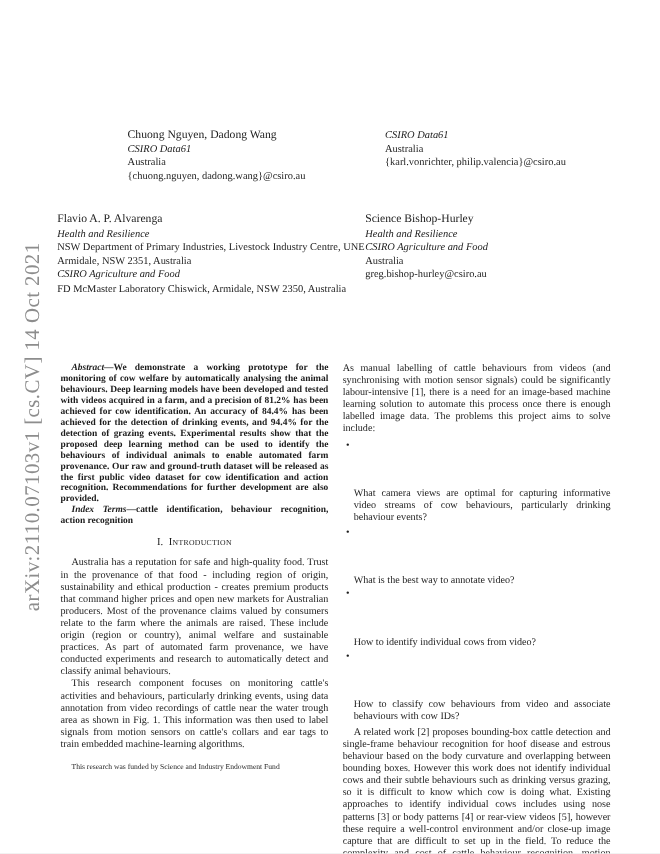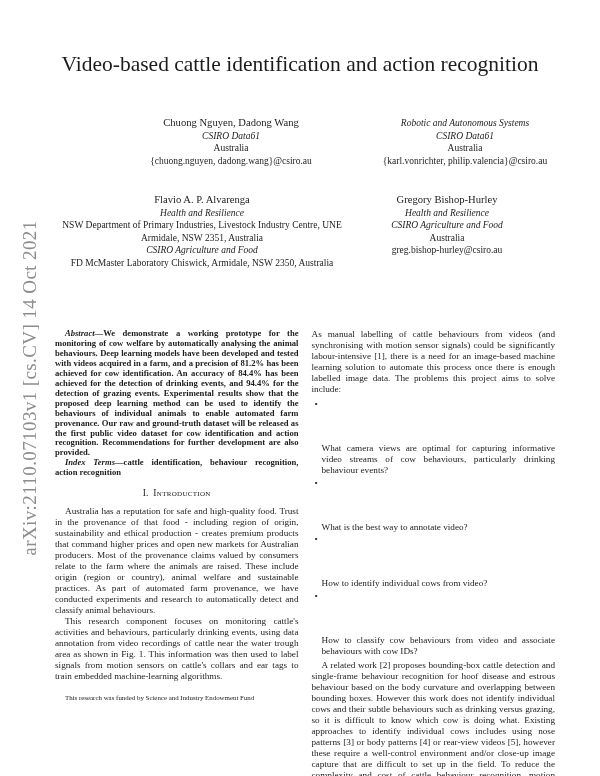--- a/index.html
+++ b/index.html
@@ -13,21 +13,21 @@
     position:absolute;left:30px;top:388px;
     transform:translate(-50%,-50%) rotate(-90deg);
     white-space:nowrap;font-size:19px;letter-spacing:0.4px;color:#8d8d8d;
   }
   
   .title{
     position:absolute;top:49px;left:60px;width:480px;
     text-align:center;font-size:21.5px;line-height:31px;font-weight:normal;margin:0;
   }
   
-  .author{position:absolute;text-align:center;font-size:9.5px;line-height:12.6px;}
+  .author{position:absolute;font-size:9.5px;line-height:12.6px;}
   .author .names{font-size:10.6px;}
   .it{font-style:italic;}
   .auth-1{top:117px;left:116px;width:230px;}
   .auth-2{top:117px;left:350px;width:230px;}
   .auth-3{top:194px;left:52px;width:300px;}
   .auth-4{top:194px;left:332px;width:230px;}
   
   .body{
     position:absolute;top:329px;left:55px;width:500px;
     display:flex;gap:13px;
@@ -55,47 +55,45 @@
     font-size:6.9px;line-height:8.5px;text-indent:10px;text-align:left;
   }
 </style>
 </head>
 <body>
 
 <div class="page">
 
   <div class="watermark">arXiv:2110.07103v1  [cs.CV]  14 Oct 2021</div>
 
-  <h1 class="title">Video-based cattle identification and action recognition</h1>
 
   <div class="author auth-1">
     <div class="names">Chuong Nguyen, Dadong Wang</div>
     <div class="it">CSIRO Data61</div>
     <div>Australia</div>
     <div>{chuong.nguyen, dadong.wang}@csiro.au</div>
   </div>
 
   <div class="author auth-2">
-    <div class="it">Robotic and Autonomous Systems</div>
     <div class="it">CSIRO Data61</div>
     <div>Australia</div>
     <div>{karl.vonrichter, philip.valencia}@csiro.au</div>
   </div>
 
   <div class="author auth-3">
     <div class="names">Flavio A. P. Alvarenga</div>
     <div class="it">Health and Resilience</div>
     <div>NSW Department of Primary Industries, Livestock Industry Centre, UNE</div>
     <div>Armidale, NSW 2351, Australia</div>
     <div class="it">CSIRO Agriculture and Food</div>
     <div>FD McMaster Laboratory Chiswick, Armidale, NSW 2350, Australia</div>
   </div>
 
   <div class="author auth-4">
-    <div class="names">Gregory Bishop-Hurley</div>
+    <div class="names">Science Bishop-Hurley</div>
     <div class="it">Health and Resilience</div>
     <div class="it">CSIRO Agriculture and Food</div>
     <div>Australia</div>
     <div>greg.bishop-hurley@csiro.au</div>
   </div>
 
   <div class="body">
 
     <div class="col">
       <p class="abstract"><span class="lead-label">Abstract</span><span>—We demonstrate a working prototype for the monitoring of cow welfare by automatically analysing the animal behaviours. Deep learning models have been developed and tested with videos acquired in a farm, and a precision of 81.2% has been achieved for cow identification. An accuracy of 84.4% has been achieved for the detection of drinking events, and 94.4% for the detection of grazing events. Experimental results show that the proposed deep learning method can be used to identify the behaviours of individual animals to enable automated farm provenance. Our raw and ground-truth dataset will be released as the first public video dataset for cow identification and action recognition. Recommendations for further development are also provided.</span></p>

